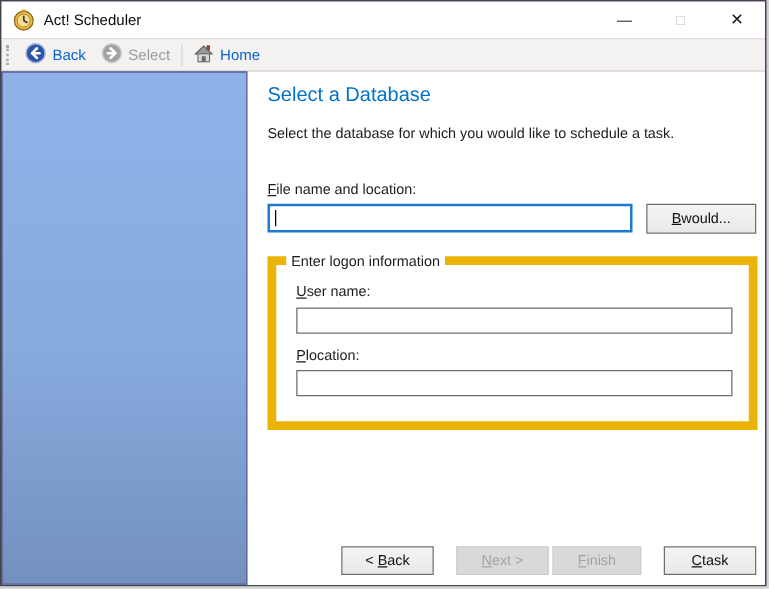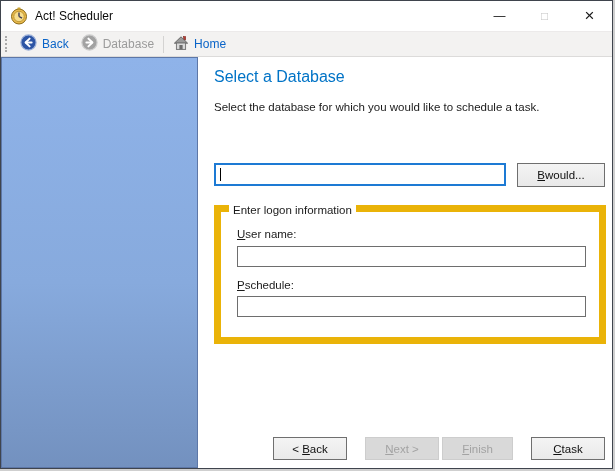--- a/index.html
+++ b/index.html
@@ -112,21 +112,21 @@
       <span class="lbl-blue">Back</span>
     </div>
     <div class="tb-btn">
       <span>
         <svg width="17" height="17" viewBox="0 0 17 17">
           <circle cx="8.5" cy="8.5" r="7.6" fill="#a2a2a2" stroke="#cdcdcd" stroke-width="1.2"></circle>
           <path d="M7.4 4.6 L11.4 8.5 L7.4 12.4" fill="none" stroke="#ffffff" stroke-width="2" stroke-linecap="round" stroke-linejoin="round"></path>
           <line x1="5.4" y1="8.5" x2="11" y2="8.5" stroke="#ffffff" stroke-width="2" stroke-linecap="round"></line>
         </svg>
       </span>
-      <span class="lbl-gray">Database</span>
+      <span class="lbl-gray">Select</span>
     </div>
     <div class="tb-sep"></div>
     <div class="tb-btn">
       <span>
         <svg width="16" height="16" viewBox="0 0 16 16">
           <rect x="10.6" y="1.6" width="2" height="3.4" fill="#b73a31" stroke="#7c251f" stroke-width="0.6"></rect>
           <polygon points="1.4,8.2 8,1.8 14.6,8.2" fill="#9a9a9a" stroke="#5f5f5f" stroke-width="0.9"></polygon>
           <rect x="3.4" y="8" width="9.2" height="6.4" fill="#d9d9d9" stroke="#6e6e6e" stroke-width="0.9"></rect>
           <rect x="6.4" y="10" width="3.2" height="4.4" fill="#6b6b6b"></rect>
         </svg>
@@ -135,37 +135,38 @@
     </div>
   </div>
 
   <div class="sidebar"></div>
 
   <div class="content">
 
     <div class="heading">Select a Database</div>
     <div class="description">Select the database for which you would like to schedule a task.</div>
 
+    <div class="field-label file-label"><span class="mn">F</span><span>ile name and location:</span></div>
 
     <div class="input-box file-input">
       <input type="text" value="" style="">
       <div class="caret"></div>
     </div>
 
     <div class="btn enabled browse-btn"><span class="mn">B</span><span>would...</span></div>
 
     <div class="groupbox">
       <div class="groupbox-title">Enter logon information</div>
 
       <div class="field-label user-label"><span class="mn">U</span><span>ser name:</span></div>
       <div class="input-box user-input">
         <input type="text" value="" style="">
       </div>
 
-      <div class="field-label pass-label"><span class="mn">P</span><span>schedule:</span></div>
+      <div class="field-label pass-label"><span class="mn">P</span><span>location:</span></div>
       <div class="input-box pass-input">
         <input type="password" value="" style="">
       </div>
     </div>
 
     <div class="btn enabled back-btn"><span>&lt; </span><span class="mn">B</span><span>ack</span></div>
 
     <div class="btn disabled next-btn"><span class="mn">N</span><span>ext &gt;</span></div>
 
     <div class="btn disabled finish-btn"><span class="mn">F</span><span>inish</span></div>

